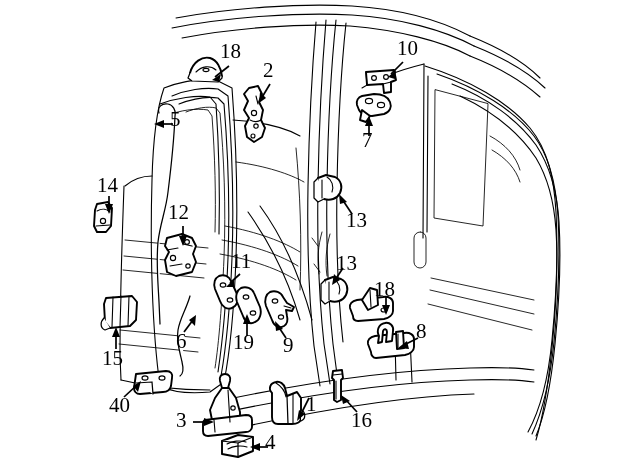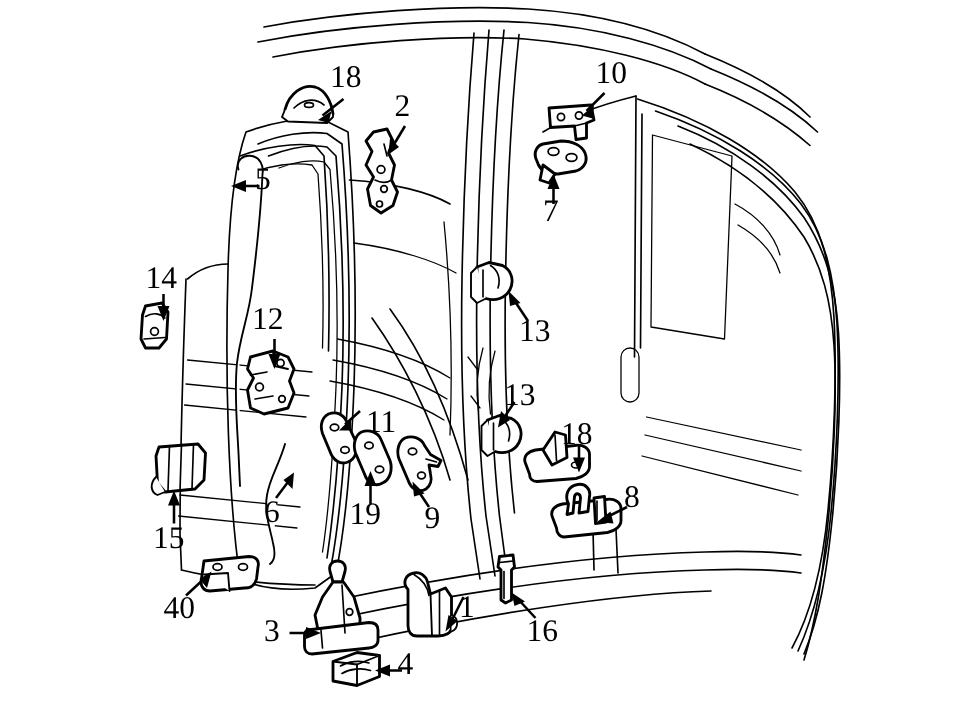--- a/index.html
+++ b/index.html
@@ -453,21 +453,21 @@
   <div class="callout-num" style="left:306px; top:394px;">1</div>
   <div class="callout-num" style="left:263px; top:60px;">2</div>
   <div class="callout-num" style="left:176px; top:410px;">3</div>
   <div class="callout-num" style="left:265px; top:432px;">4</div>
   <div class="callout-num" style="left:170px; top:109px;">5</div>
   <div class="callout-num" style="left:176px; top:331px;">6</div>
   <div class="callout-num" style="left:362px; top:130px;">7</div>
   <div class="callout-num" style="left:416px; top:321px;">8</div>
   <div class="callout-num" style="left:283px; top:335px;">9</div>
   <div class="callout-num" style="left:233px; top:332px;">19</div>
-  <div class="callout-num" style="left:244px; top:251px;margin-top:20px;">11</div>
+  <div class="callout-num" style="left:231px; top:251px;">11</div>
   <div class="callout-num" style="left:168px; top:202px;">12</div>
   <div class="callout-num" style="left:346px; top:210px;">13</div>
   <div class="callout-num" style="left:336px; top:253px;">13</div>
   <div class="callout-num" style="left:97px; top:175px;">14</div>
   <div class="callout-num" style="left:102px; top:348px;">15</div>
   <div class="callout-num" style="left:351px; top:410px;">16</div>
   <div class="callout-num" style="left:397px; top:38px;">10</div>
   <div class="callout-num" style="left:374px; top:279px;">18</div>
   <div class="callout-num" style="left:220px; top:41px;">18</div>
   <div class="callout-num" style="left:109px; top:395px;">40</div>

